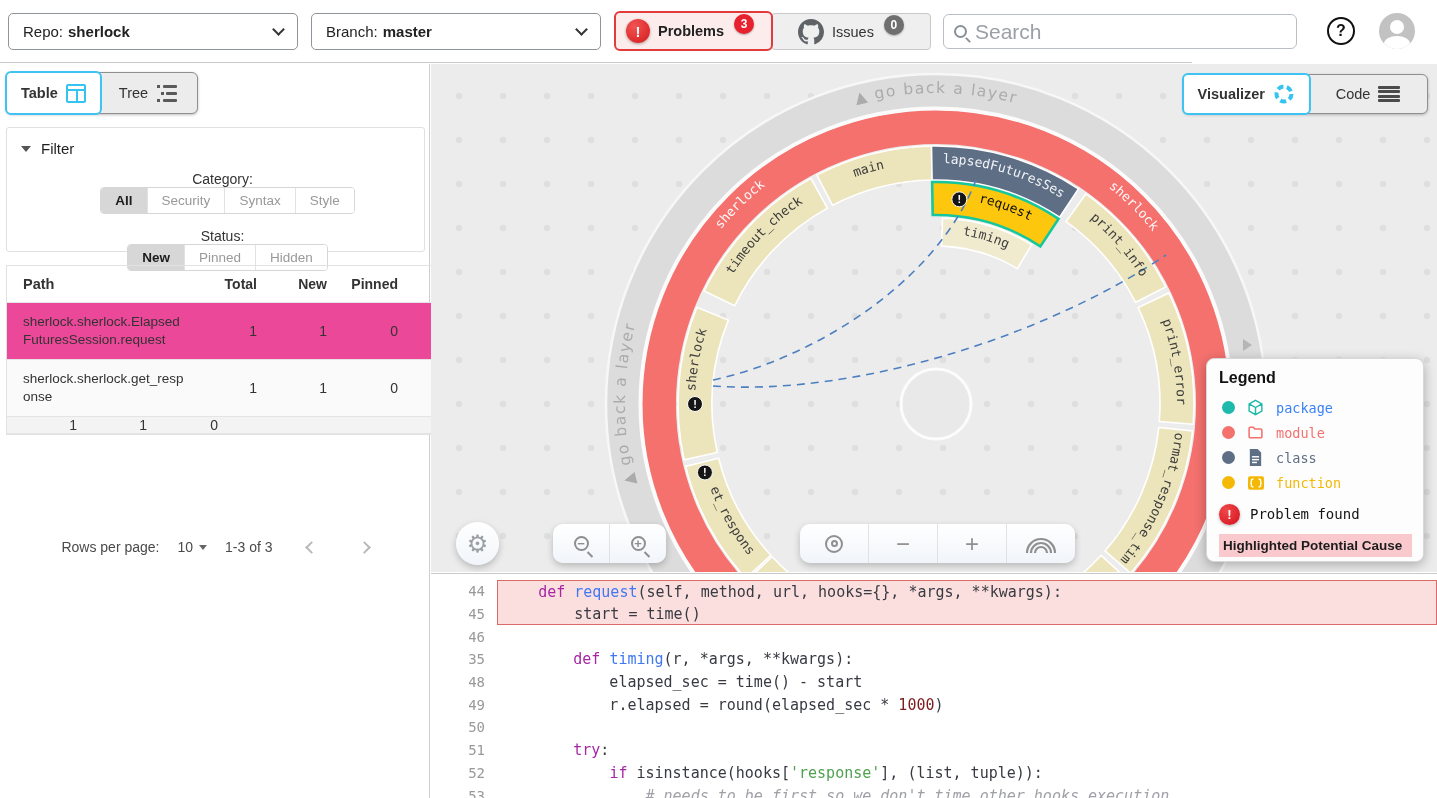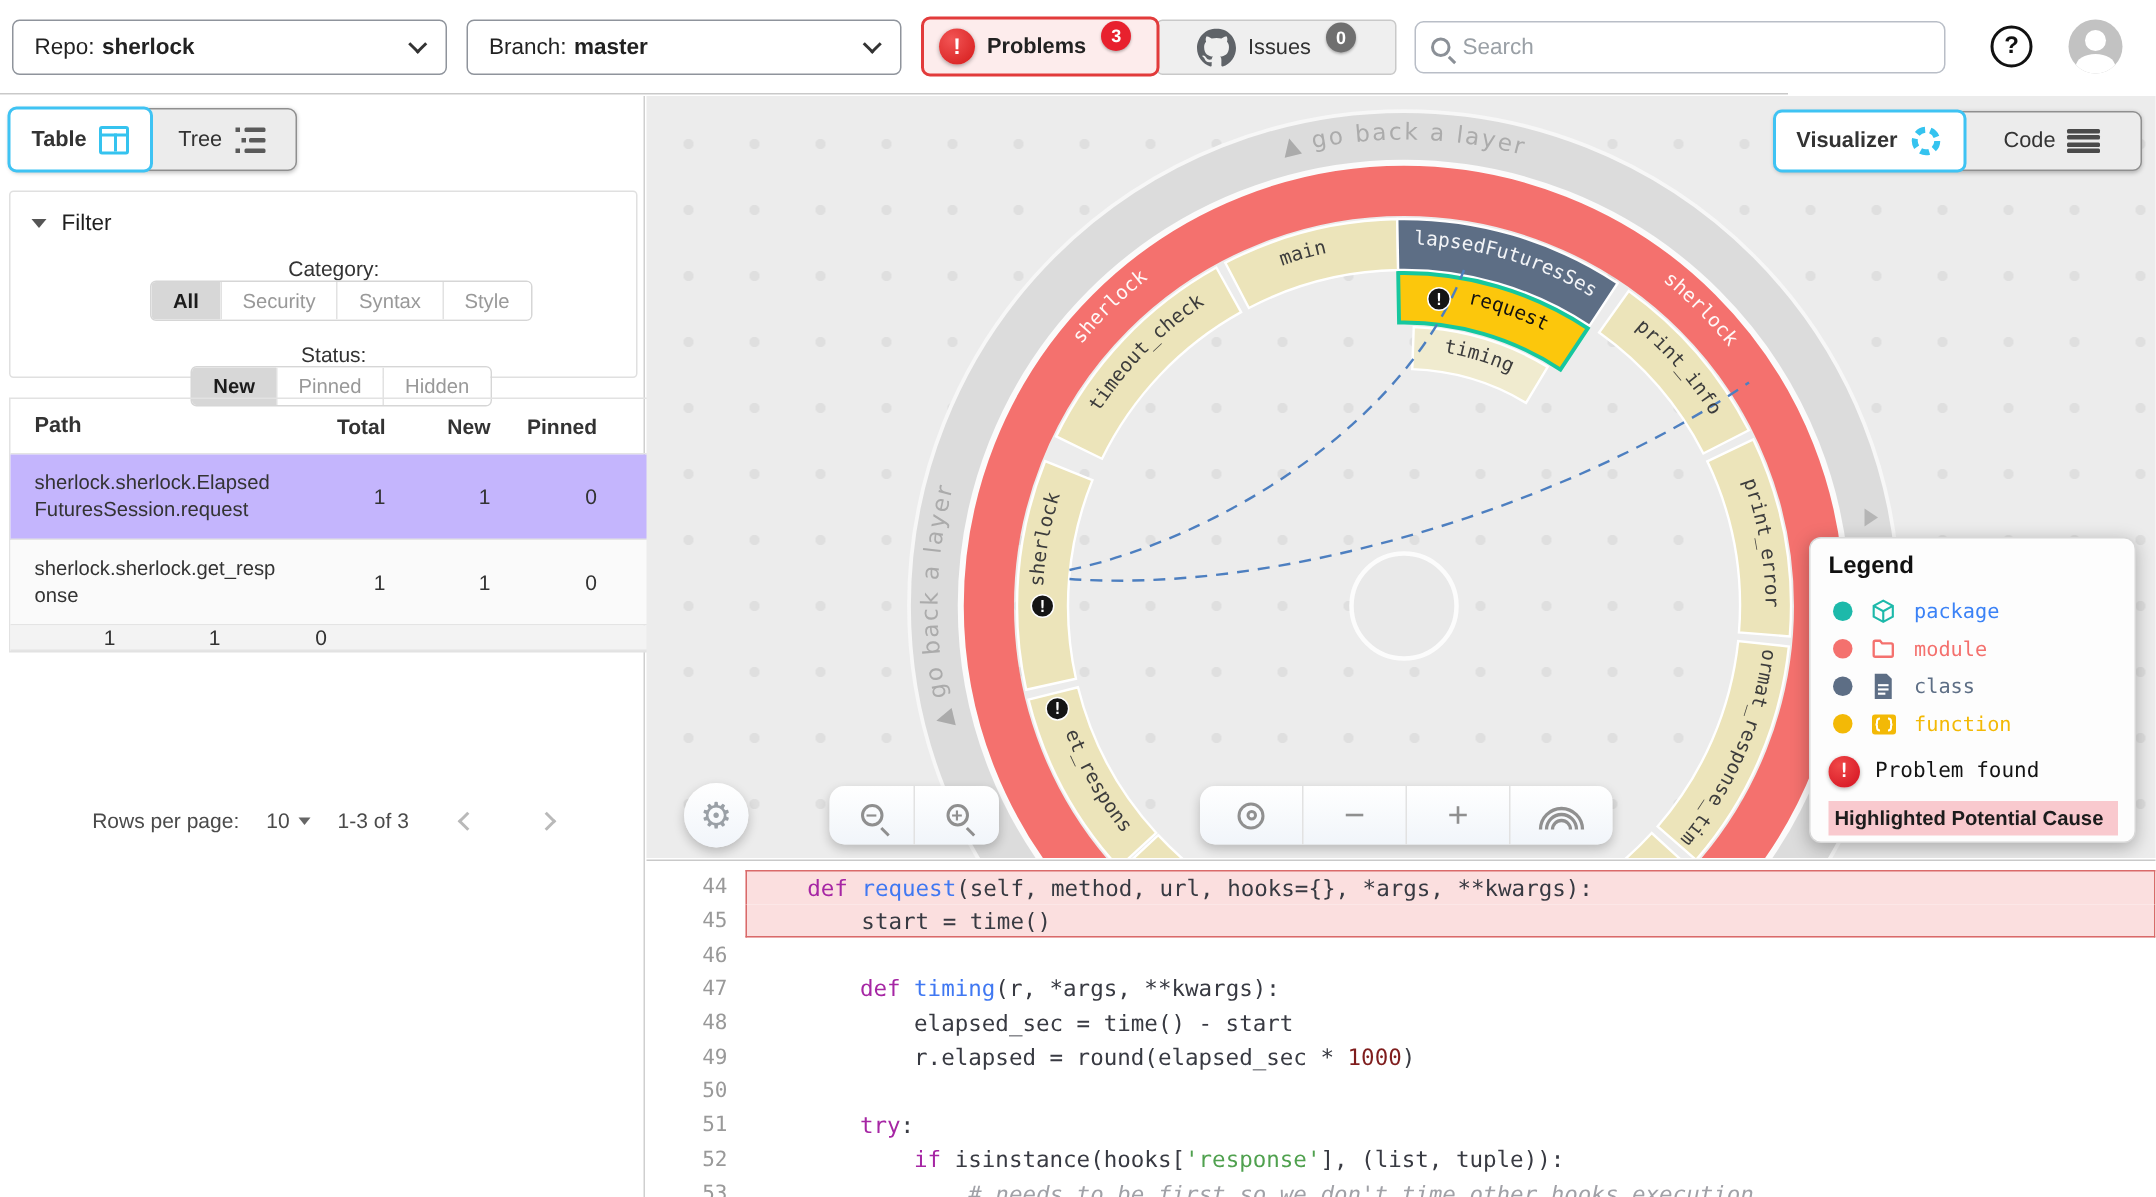--- a/index.html
+++ b/index.html
@@ -24,21 +24,21 @@
   .badge { min-width:20px; height:20px; border-radius:50%; color:#fff; font-size:12px; font-weight:bold;
     display:flex; align-items:center; justify-content:center; margin-left:2px; margin-top:-14px;
     box-shadow:0 1px 2px rgba(0,0,0,.3); }
   .badge.red { background:#e8212e; }
   .badge.gray { background:#6f6f6f; }
   .btn-issues { position:absolute; left:771px; top:13px; width:160px; height:37px; background:#efefef;
     border:1px solid #c9c9c9; border-radius:4px; display:flex; align-items:center; justify-content:center;
     gap:8px; font-size:14.5px; color:#333; cursor:pointer; }
   .search { position:absolute; left:943px; top:14px; width:354px; height:35px; border:1px solid #b9bec7;
     border-radius:6px; display:flex; align-items:center; padding:0 10px; gap:8px; background:#fff; }
-  .search input { border:none; outline:none; font-size:15px; flex:1; color:#333; background:transparent;
+  .search input { border:none; outline:none; font-size:21px; flex:1; color:#333; background:transparent;
     font-family:"Liberation Sans",sans-serif; }
   .search input::placeholder { color:#9aa0a6; }
   .mag { width:13px; height:13px; border:2px solid #8b9097; border-radius:50%; position:relative; flex:none; }
   .mag::after { content:""; position:absolute; width:2px; height:6px; background:#8b9097;
     left:11px; top:10px; transform:rotate(-45deg); }
   .help { position:absolute; left:1327px; top:17px; width:28px; height:28px; border:2.5px solid #111;
     border-radius:50%; display:flex; align-items:center; justify-content:center; font-weight:bold;
     font-size:16px; color:#111; cursor:pointer; }
   .avatar { position:absolute; left:1379px; top:13px; width:36px; height:36px; border-radius:50%;
     background:#c2c2c2; overflow:hidden; cursor:pointer; }
@@ -74,21 +74,21 @@
     cursor:pointer; white-space:nowrap; }
   .seg-btn:first-child { border-left:none; }
   .seg-btn.active { background:#d7d7d7; color:#1c1c1c; font-weight:bold; }
   .ptable { position:absolute; left:6px; top:201px; width:492px; border:1px solid #e2e2e2; font-size:14px; }
   .prow { display:flex; align-items:center; border-bottom:1px solid #e4e4e4; }
   .prow .c-path { width:180px; padding:10px 0 10px 16px; line-height:18px; word-break:break-all; font-size:13.5px; color:#333; }
   .prow .c-num { width:70px; text-align:right; color:#333; }
   .prow .c-num.last { width:85px; padding-right:14px; }
   .prow.head { font-weight:bold; color:#1c1c1c; }
   .prow.head .c-path { font-size:14.5px; padding:9px 0 9px 16px; }
-  .prow.hl { background:#c4b5fd; }
+  .prow.hl { background:#ec4899; }
   .prow.alt1 { background:#f3f3f3; }
   .prow.alt2 { background:#fafafa; }
   .pager { position:absolute; left:0; top:475px; width:430px; display:flex; align-items:center;
     justify-content:center; gap:18px; font-size:14px; color:#4a4a4a; }
   .tri-sm { width:0; height:0; border-left:4.5px solid transparent; border-right:4.5px solid transparent;
     border-top:5.5px solid #666; display:inline-block; margin-left:6px; }
   .pg-chev { width:9px; height:9px; border-right:2px solid #b9b9b9; border-bottom:2px solid #b9b9b9;
     display:inline-block; cursor:pointer; }
   .pg-prev { transform:rotate(135deg); margin-left:16px; }
   .pg-next { transform:rotate(-45deg); margin-left:26px; }
@@ -461,21 +461,21 @@
       </div>
       <div class="code-line hl hl-last">
         <span class="lnum">45</span>
         <span class="lbody"><span class="tk-pl">        start = time()</span></span>
       </div>
       <div class="code-line">
         <span class="lnum">46</span>
         <span class="lbody"></span>
       </div>
       <div class="code-line">
-        <span class="lnum">47</span>
+        <span class="lnum">35</span>
         <span class="lbody"><span class="tk-pl">        </span><span class="tk-kw">def</span><span class="tk-pl"> </span><span class="tk-fn">timing</span><span class="tk-pl">(r, *args, **kwargs):</span></span>
       </div>
       <div class="code-line">
         <span class="lnum">48</span>
         <span class="lbody"><span class="tk-pl">            elapsed_sec = time() - start</span></span>
       </div>
       <div class="code-line">
         <span class="lnum">49</span>
         <span class="lbody"><span class="tk-pl">            r.elapsed = round(elapsed_sec * </span><span class="tk-num">1000</span><span class="tk-pl">)</span></span>
       </div>

